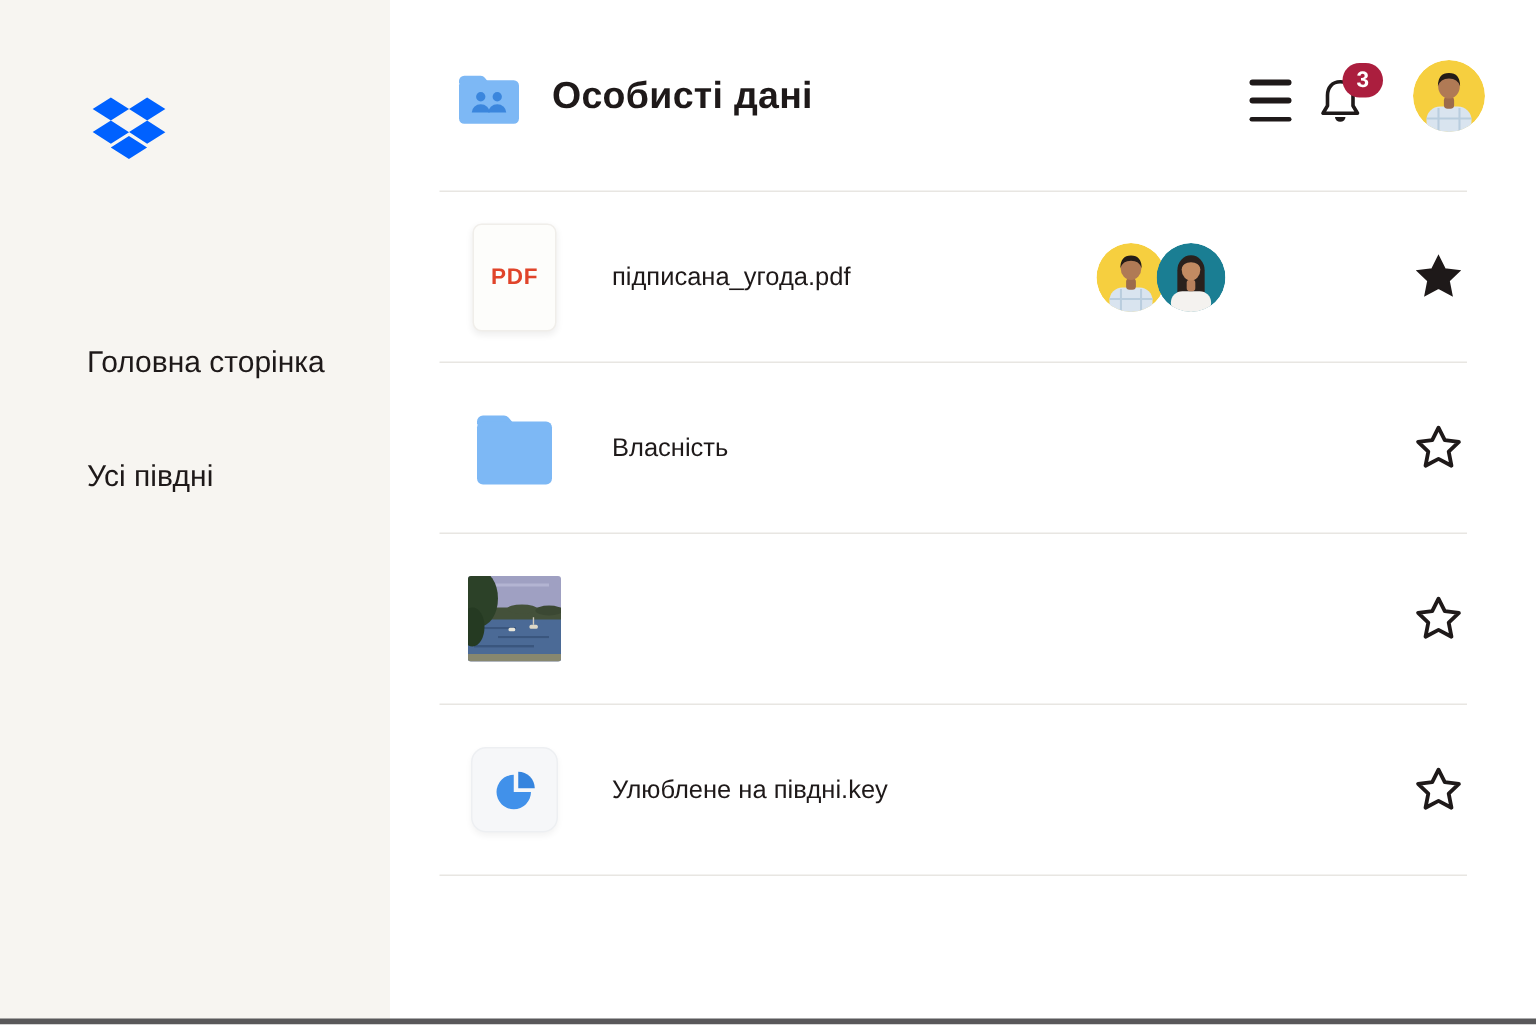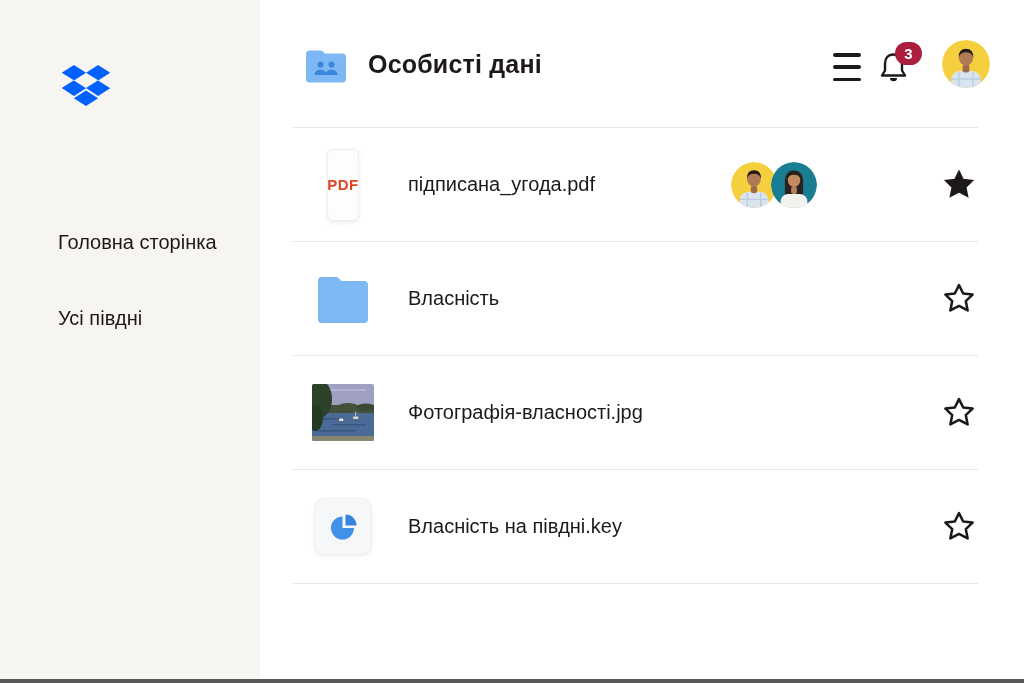--- a/index.html
+++ b/index.html
@@ -24,22 +24,22 @@
   .badge { position:absolute; left:18px; top:-2px; min-width:27px; height:23px; border-radius:12px;
            background:#ab1e3e; color:#fff; font-size:15px; font-weight:bold;
            display:flex; align-items:center; justify-content:center; }
   .avatar { border-radius:50%; overflow:hidden; cursor:pointer; }
   .avatar-top { position:absolute; left:682px; top:40px; width:48px; height:48px; }
   
   .file-list { position:absolute; left:33px; right:46px; top:127px; }
   .row { height:114px; border-top:1px solid #e8e6e2; display:flex; align-items:center; position:relative; padding-left:18px; cursor:pointer; }
   .list-end { border-top:1px solid #e8e6e2; height:0; }
   .icon-box { width:64px; display:flex; align-items:center; justify-content:center; }
-  .file-name { margin-left:33px; font-size:20px; color:#1e1919; white-space:nowrap; }
-  .pdf-icon { width:32px; height:72px; background:#fdfdfb; border:1px solid #f0eeea; border-radius:6px;
+  .file-name { margin-left:33px; font-size:17px; color:#1e1919; white-space:nowrap; }
+  .pdf-icon { width:56px; height:72px; background:#fdfdfb; border:1px solid #f0eeea; border-radius:6px;
               box-shadow:0 2px 5px rgba(0,0,0,.07); display:flex; align-items:center; justify-content:center; }
   .pdf-label { color:#e0442a; font-weight:bold; font-size:15px; letter-spacing:.5px; }
   .photo-thumb { width:62px; height:57px; border-radius:2px; overflow:hidden; display:block; }
   .key-icon { width:58px; height:57px; background:#f6f7f9; border:1px solid #edeff2; border-radius:10px;
               box-shadow:0 2px 4px rgba(0,0,0,.05); display:flex; align-items:center; justify-content:center; }
   .row-avatars { position:absolute; right:161px; top:50%; transform:translateY(-50%); display:flex; }
   .row-avatars .avatar { width:46px; height:46px; }
   .row-avatars .avatar + .avatar { margin-left:-6px; }
   .star-btn { position:absolute; right:2px; top:50%; transform:translateY(-50%); width:34px; height:34px; cursor:pointer; }
   .star-btn svg { width:34px; height:34px; }
@@ -164,38 +164,37 @@
           <rect x="20" y="40" width="34" height="1.4" fill="#3a567e"></rect>
           <rect x="4" y="46" width="40" height="1.6" fill="#3a567e"></rect>
           <ellipse cx="7" cy="15" rx="13" ry="19" fill="#2c4128"></ellipse>
           <ellipse cx="3" cy="34" rx="8" ry="13" fill="#253a22"></ellipse>
           <rect x="27" y="34.5" width="4.5" height="2.4" rx="1" fill="#e8e6da"></rect>
           <rect x="41" y="32.5" width="5.5" height="2.6" rx="1" fill="#ddd8c8"></rect>
           <rect x="43.2" y="27.5" width="0.9" height="5" fill="#cfcabc"></rect>
           <rect y="52" width="62" height="5" fill="#87876f"></rect>
         </svg>
       </div>
-      <div class="file-name">Фотографія-власності.jpg</div>
       <div class="star-btn star-outline">
         <svg viewBox="0 0 24 24">
             <polygon points="12,2.2 14.95,8.1 21.6,8.9 16.8,13.5 18.1,20.1 12,16.9 5.9,20.1 7.2,13.5 2.4,8.9 9.05,8.1"></polygon>
           </svg>
       </div>
     </div>
 
     <div class="row">
       <div class="icon-box">
         <div class="key-icon">
           <svg width="28" height="28" viewBox="0 0 28 28">
             <path d="M13.5 15 L13.5 3.5 A11.5 11.5 0 1 0 25 15 Z" fill="#4191ea"></path>
             <path d="M16.5 12.5 L16.5 1.5 A11 11 0 0 1 27.5 12.5 Z" fill="#3584de"></path>
           </svg>
         </div>
       </div>
-      <div class="file-name">Власність на півдні.key</div>
+      <div class="file-name">Улюблене на півдні.key</div>
       <div class="star-btn star-outline">
         <svg viewBox="0 0 24 24">
             <polygon points="12,2.2 14.95,8.1 21.6,8.9 16.8,13.5 18.1,20.1 12,16.9 5.9,20.1 7.2,13.5 2.4,8.9 9.05,8.1"></polygon>
           </svg>
       </div>
     </div>
 
     <div class="list-end"></div>
   </div>
 </div>

